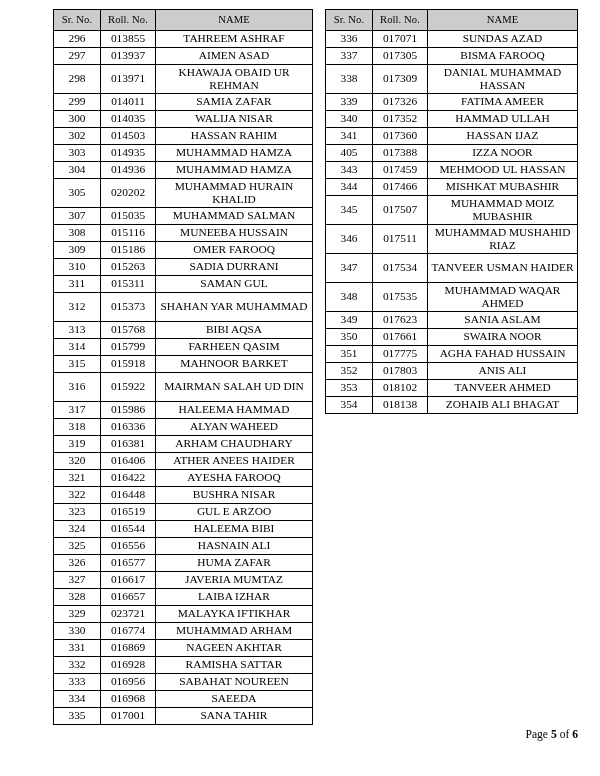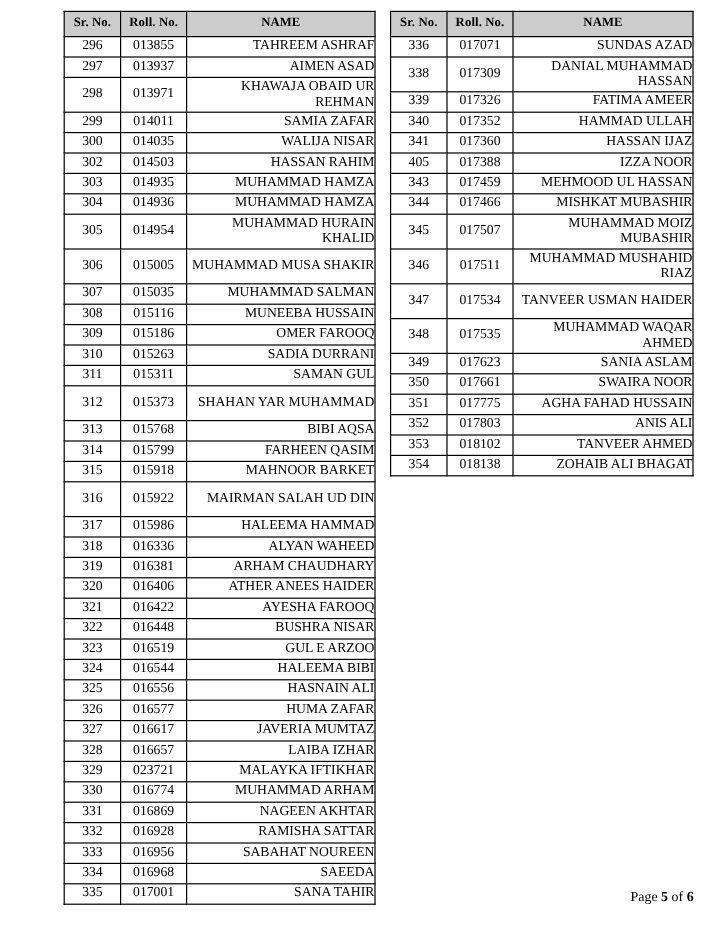--- a/index.html
+++ b/index.html
@@ -44,38 +44,38 @@
   table.roster td {
     border: 1px solid #000000;
     padding: 0;
     vertical-align: middle;
     font-size: 11.4px;
     line-height: 1.18;
   }
 
   table.roster thead th {
     background: #cccccc;
-    font-weight: bold;
+    font-weight: normal;
     height: 20px;
     font-size: 10.6px;
     letter-spacing: 0.1px;
   }
 
   col.c-sr   { width: 47px; }
   col.c-roll { width: 55px; }
   col.c-name { width: auto; }
 
   td.sr,
   td.roll {
     text-align: center;
     font-size: 11.6px;
   }
 
   td.name {
-    text-align: right;
+    text-align: center;
     padding-left: 4px;
     padding-right: 2px;
     font-size: 11.6px;
     white-space: pre-line;
   }
 
   tbody tr { height: 17px; }
   tbody tr.tall { height: 29px; font-family: Liberation Serif, serif; }
 
   .left-wrap {
@@ -85,21 +85,21 @@
   }
   .right-wrap {
     position: absolute;
     left: 272px;
     top: 0;
   }
 
   .footer {
     position: absolute;
     right: 22px;
-    bottom: 22px;
+    bottom: 35px;
     font-size: 11.6px;
     white-space: nowrap;
   }
   .footer b { font-weight: bold; }
 </style>
 </head>
 <body>
 
 <div class="page">
 
@@ -155,27 +155,22 @@
               <td class="roll">014935</td>
               <td class="name">MUHAMMAD HAMZA</td>
             </tr>
             <tr>
               <td class="sr">304</td>
               <td class="roll">014936</td>
               <td class="name">MUHAMMAD HAMZA</td>
             </tr>
             <tr class="tall">
               <td class="sr">305</td>
-              <td class="roll">014954</td>
+              <td class="roll">020202</td>
               <td class="name">MUHAMMAD HURAIN KHALID</td>
-            </tr>
-            <tr class="tall">
-              <td class="sr">306</td>
-              <td class="roll">015005</td>
-              <td class="name">MUHAMMAD MUSA SHAKIR</td>
             </tr>
             <tr>
               <td class="sr">307</td>
               <td class="roll">015035</td>
               <td class="name">MUHAMMAD SALMAN</td>
             </tr>
             <tr>
               <td class="sr">308</td>
               <td class="roll">015116</td>
               <td class="name">MUNEEBA HUSSAIN</td>
@@ -332,20 +327,25 @@
             <th>Roll. No.</th>
             <th>NAME</th>
           </tr>
         </thead>
         <tbody id="right-body">
             <tr>
               <td class="sr">336</td>
               <td class="roll">017071</td>
               <td class="name">SUNDAS AZAD</td>
             </tr>
+            <tr>
+              <td class="sr">337</td>
+              <td class="roll">017305</td>
+              <td class="name">BISMA FAROOQ</td>
+            </tr>
             <tr class="tall">
               <td class="sr">338</td>
               <td class="roll">017309</td>
               <td class="name">DANIAL MUHAMMAD HASSAN</td>
             </tr>
             <tr>
               <td class="sr">339</td>
               <td class="roll">017326</td>
               <td class="name">FATIMA AMEER</td>
             </tr>

